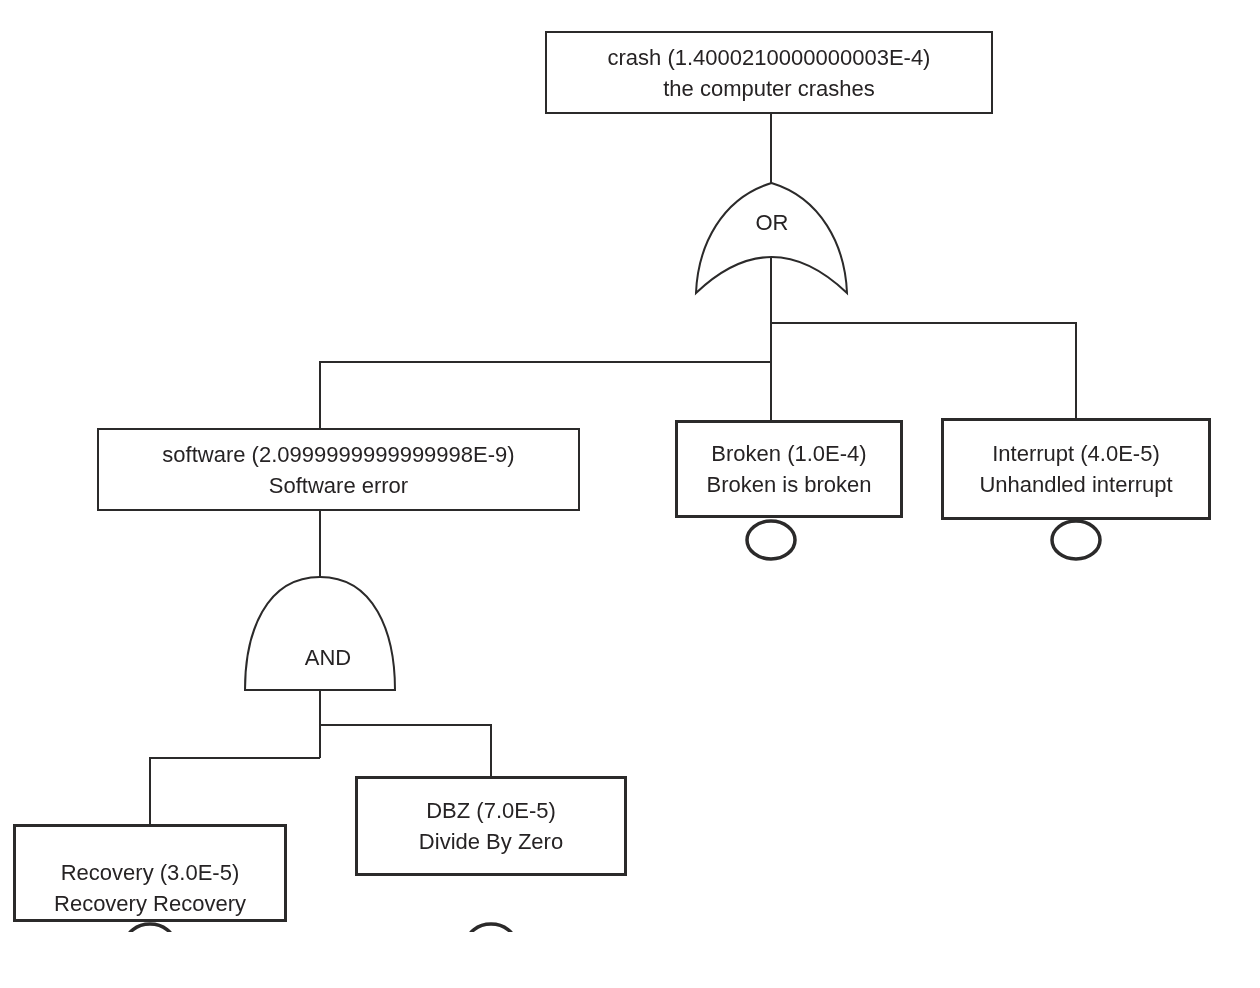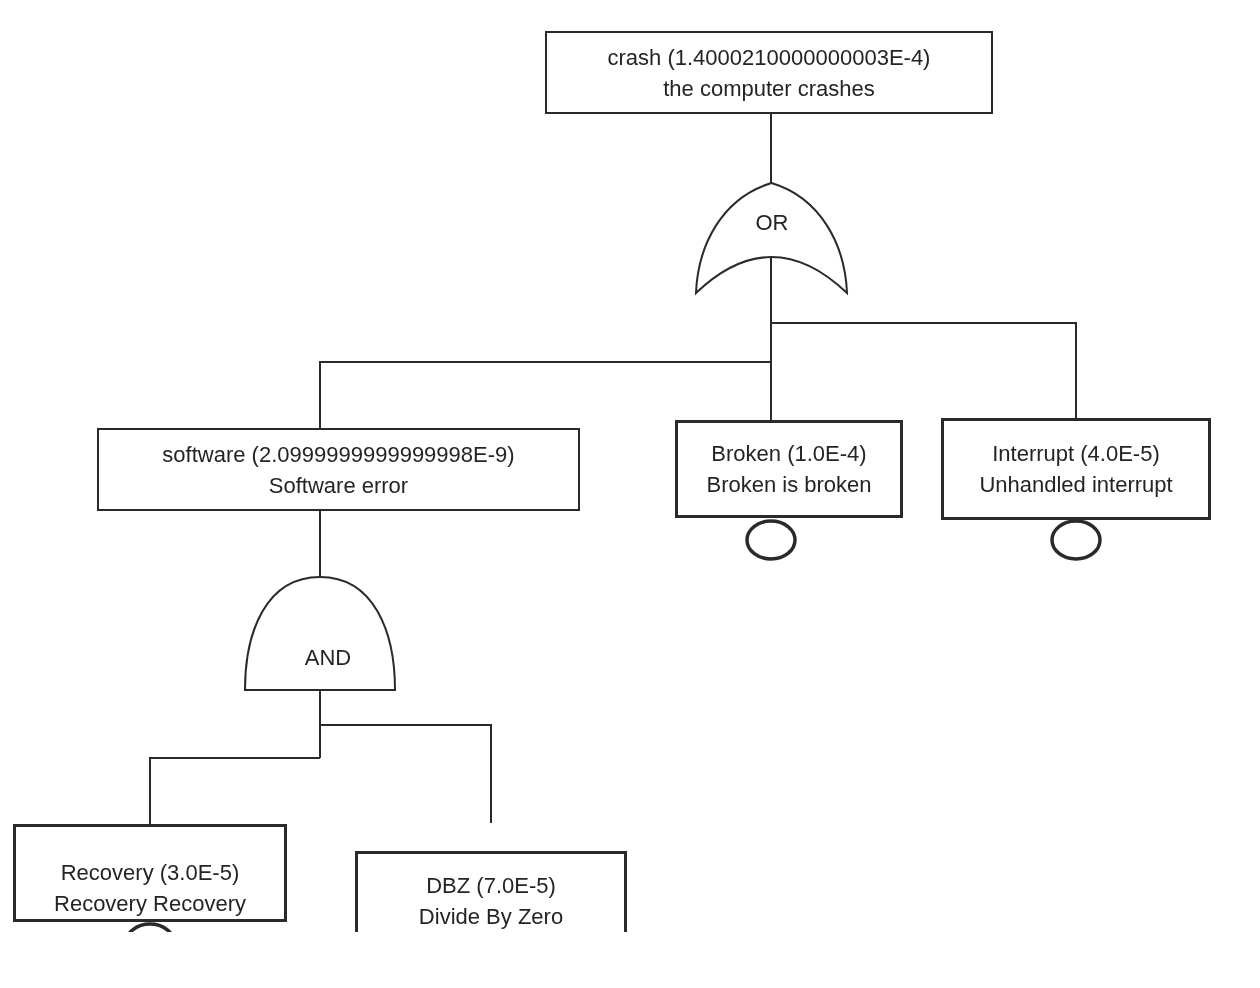--- a/index.html
+++ b/index.html
@@ -83,21 +83,21 @@
   <div class="node bold" style="left:941px; top:418px; width:270px; height:102px;">
     <div>Interrupt (4.0E-5)</div>
     <div>Unhandled interrupt</div>
   </div>
 
   <div class="node bold" style="left:13px; top:824px; width:274px; height:98px;justify-content:flex-end;">
     <div>Recovery (3.0E-5)</div>
     <div>Recovery Recovery</div>
   </div>
 
-  <div class="node bold" style="left:355px; top:851px; width:272px; height:100px;">
+  <div class="node bold" style="left:355px; top:776px; width:272px; height:100px;">
     <div>DBZ (7.0E-5)</div>
     <div>Divide By Zero</div>
   </div>
 
   <div class="gate-label" style="left:772px; top:212px;">OR</div>
   <div class="gate-label" style="left:328px; top:622px;margin-top:25px;">AND</div>
 
 </div>
 
 </body></html>

